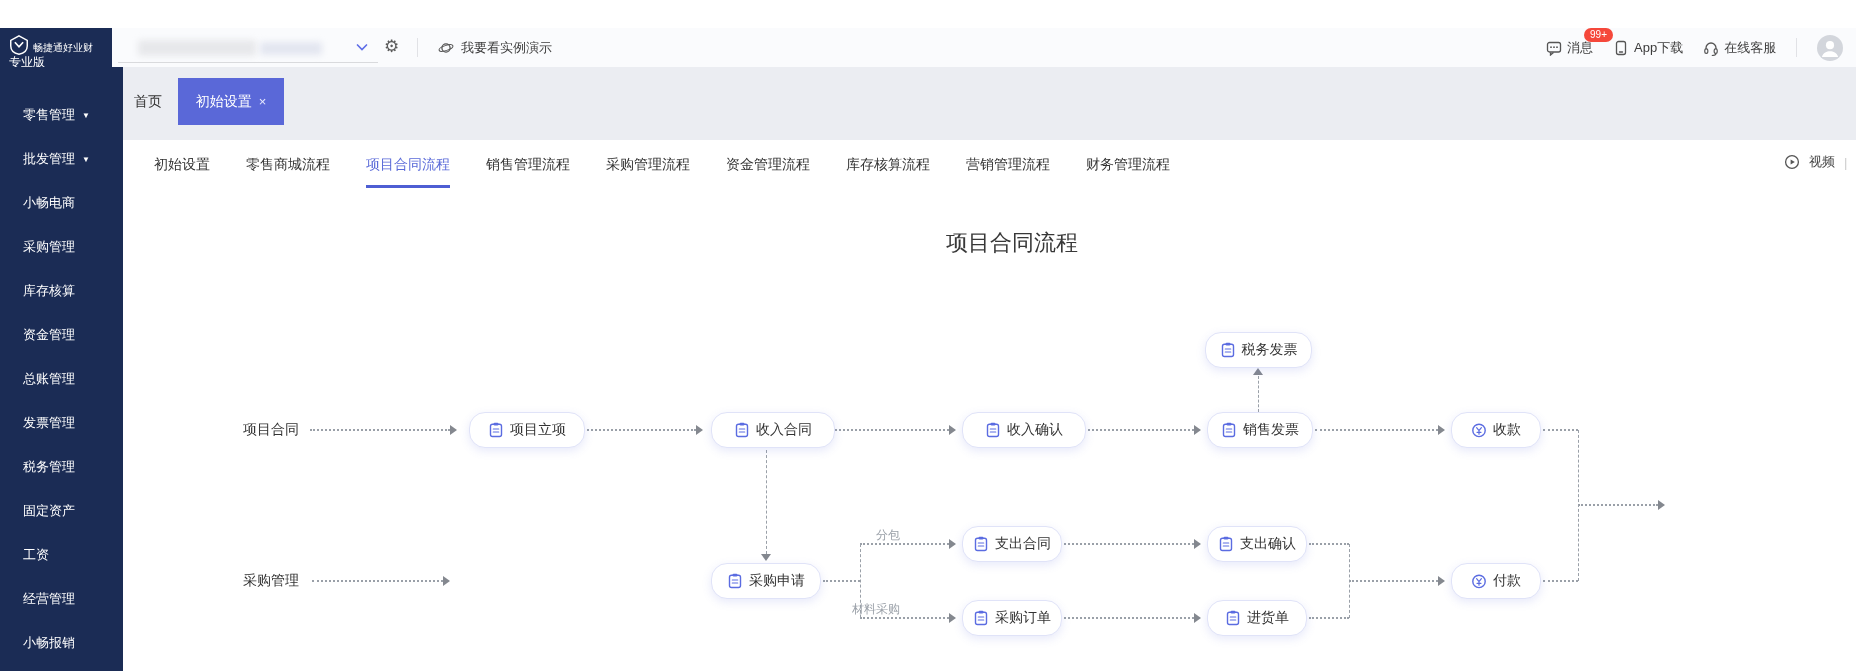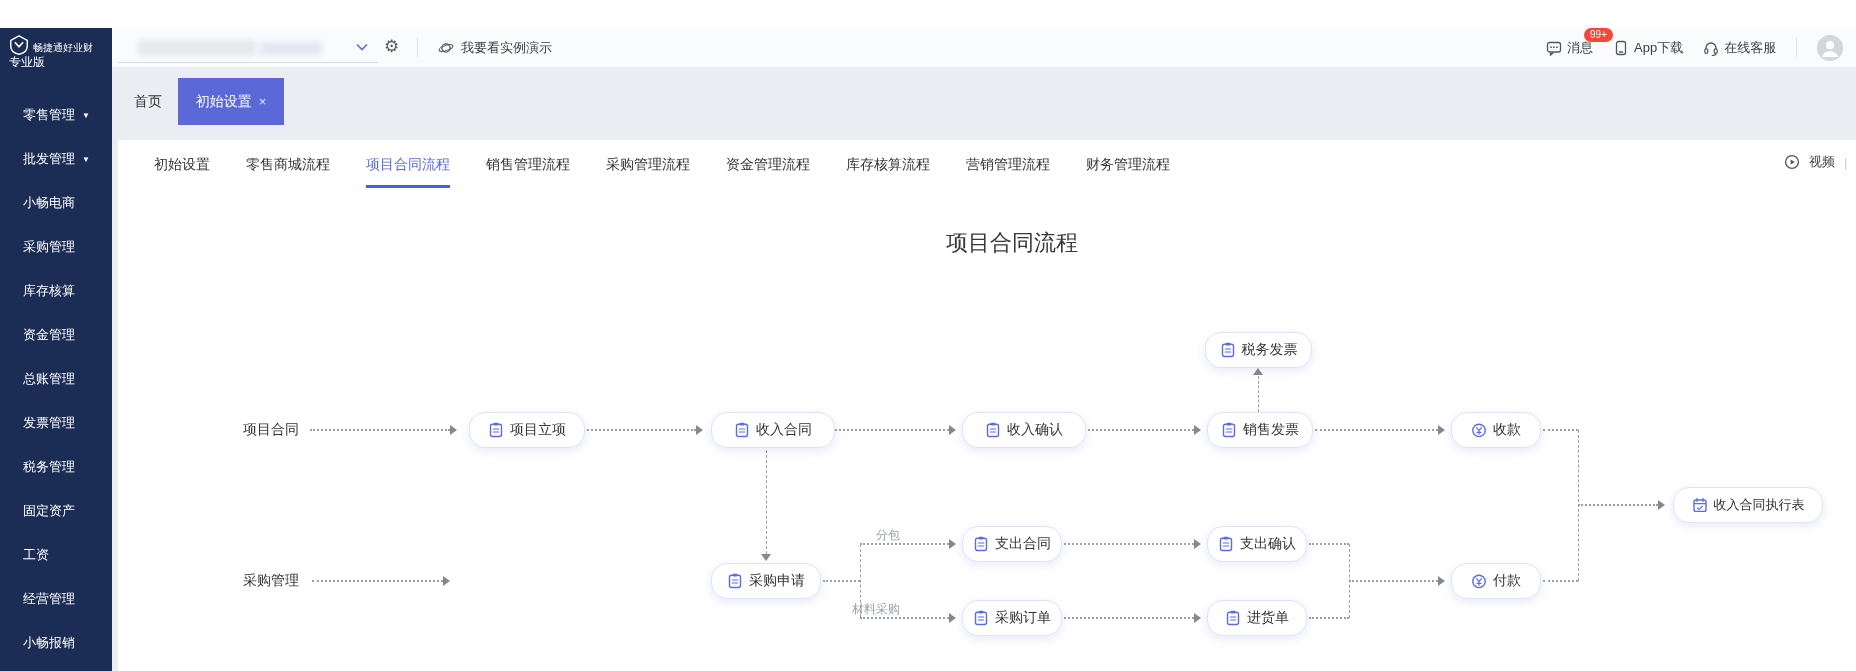--- a/index.html
+++ b/index.html
@@ -6,21 +6,21 @@
   body{
     width:1856px;height:671px;position:relative;overflow:hidden;background:#fff;
     font-family:"Liberation Sans","DejaVu Sans",sans-serif;color:#333;
   }
   .abs{position:absolute;}
   
   .logo-block{left:0;top:28px;width:112px;height:39px;background:#1b2c55;color:#fff;z-index:4;text-decoration:underline;}
   .logo-mark{position:absolute;left:8px;top:6px;width:22px;height:22px;}
   .brand-name{position:absolute;left:33px;top:13px;font-size:10px;color:#fff;white-space:nowrap;}
   .brand-edition{position:absolute;left:9px;top:26px;font-size:12px;color:#fff;}
-  .sidebar{left:0;top:67px;width:112px;height:604px;background:#1b2c55;box-sizing:border-box;padding-top:26px;z-index:4;}
+  .sidebar{left:0;top:67px;width:123px;height:604px;background:#1b2c55;box-sizing:border-box;padding-top:26px;z-index:4;}
   .side-item{height:44px;display:flex;align-items:center;padding-left:23px;color:#fff;font-size:13px;cursor:pointer;white-space:nowrap;}
   .side-caret{font-size:8px;margin-left:7px;color:#fff;}
   
   .header{left:112px;top:28px;width:1744px;height:39px;background:#fafbfd;z-index:3;}
   .blob{position:absolute;left:26px;top:12px;width:118px;height:16px;background:#e7e8eb;border-radius:3px;filter:blur(3px);}
   .blob2{position:absolute;left:148px;top:14px;width:62px;height:13px;background:#e3e6f0;border-radius:3px;filter:blur(3px);}
   .combo-underline{position:absolute;left:6px;top:34px;width:260px;border-bottom:1px solid #d9dadd;}
   .hicon{width:16px;height:16px;}
   .chev{position:absolute;left:242px;top:11px;width:16px;height:16px;}
   .gear{position:absolute;left:272px;top:7px;font-size:17px;color:#5c5c5c;line-height:24px;}
@@ -321,26 +321,20 @@
         <use href="#i-money"></use>
       </svg>
     <span>收款</span>
   </div>
   <div class="node" style="left:1087px;top:192px;width:107px;">
     <svg class="hicon">
         <use href="#i-doc"></use>
       </svg>
     <span>税务发票</span>
   </div>
-  <div class="node" style="left:1555px;top:347px;width:150px;font-size:13px;">
-    <svg class="hicon">
-        <use href="#i-calendar"></use>
-      </svg>
-    <span>收入合同执行表</span>
-  </div>
   <div class="node" style="left:844px;top:386px;width:100px;">
     <svg class="hicon">
         <use href="#i-doc"></use>
       </svg>
     <span>支出合同</span>
   </div>
   <div class="node" style="left:1089px;top:386px;width:100px;">
     <svg class="hicon">
         <use href="#i-doc"></use>
       </svg>

